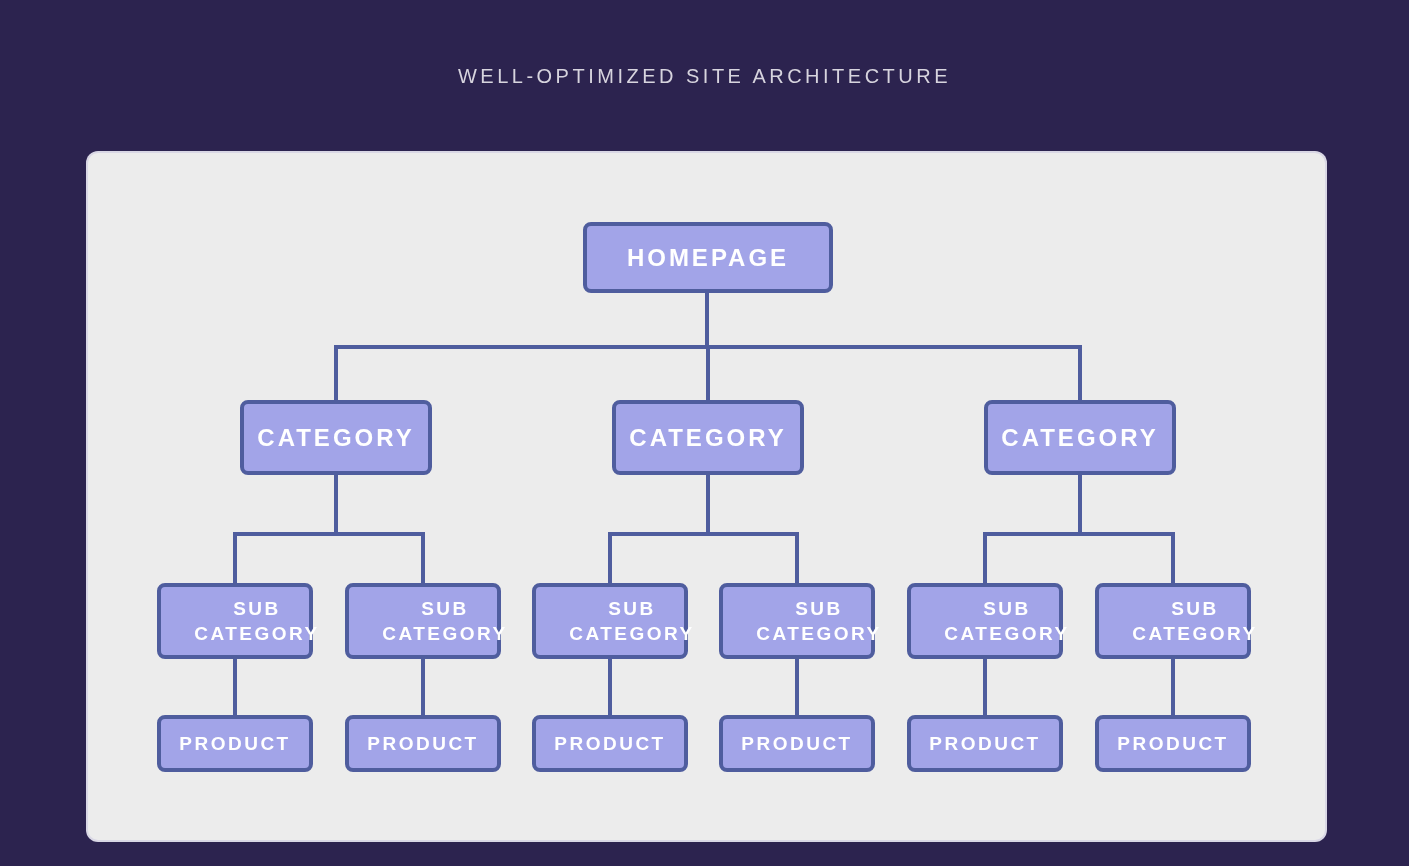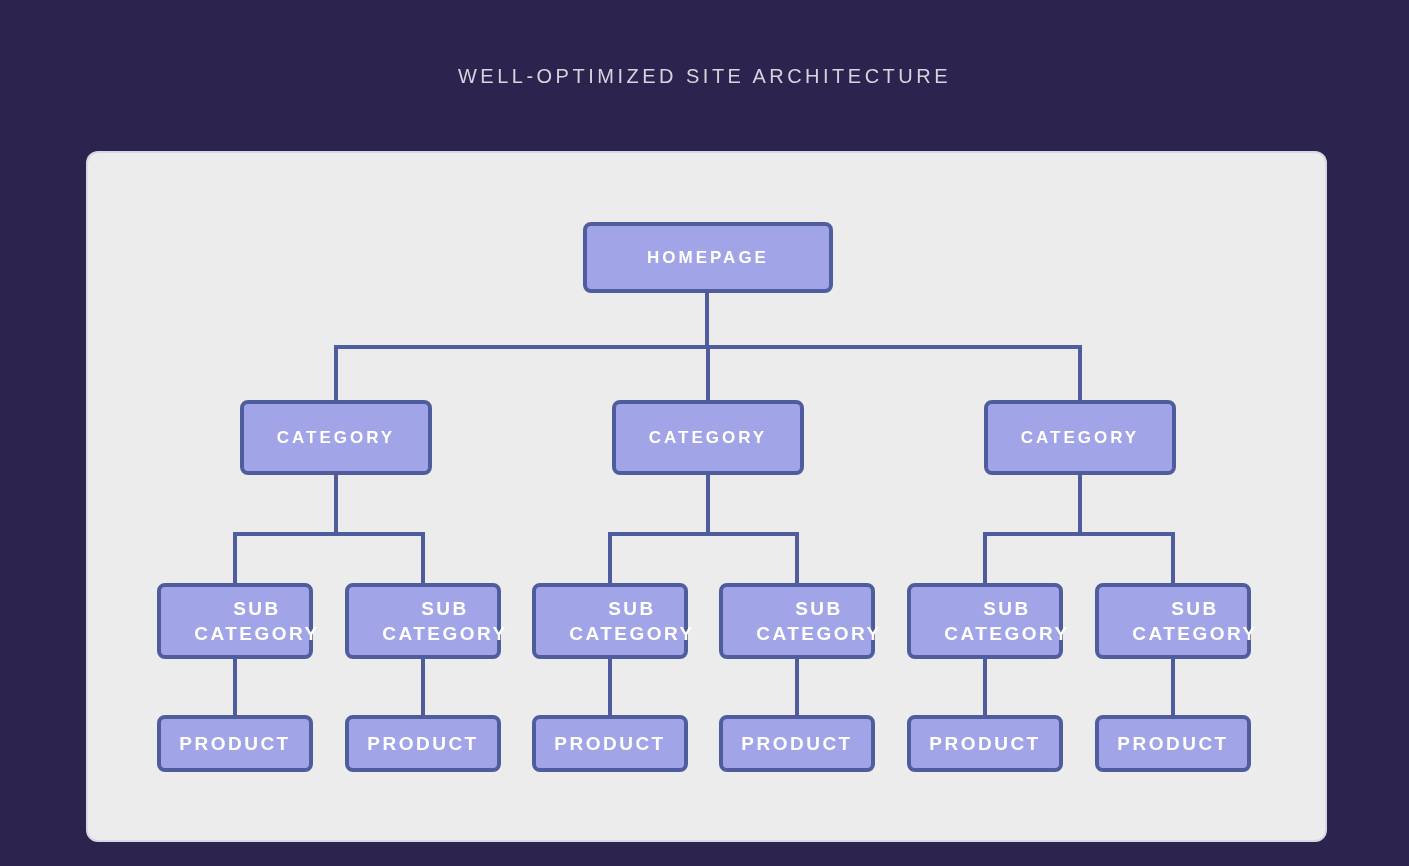--- a/index.html
+++ b/index.html
@@ -48,21 +48,21 @@
     border: 4px solid #4f5d9e;
     border-radius: 8px;
     display: flex;
     align-items: center;
     justify-content: center;
     text-align: center;
     color: #ffffff;
     font-weight: bold;
   }
   .node.lg {
-    font-size: 17px;
+    font-size: 24px;
     letter-spacing: 3px;
   }
   .node.sm {
     font-size: 19px;
     letter-spacing: 2.5px;
     line-height: 1.32;
   }
   .node.sub .label {
     display: inline-block;
     max-width: 132px;

